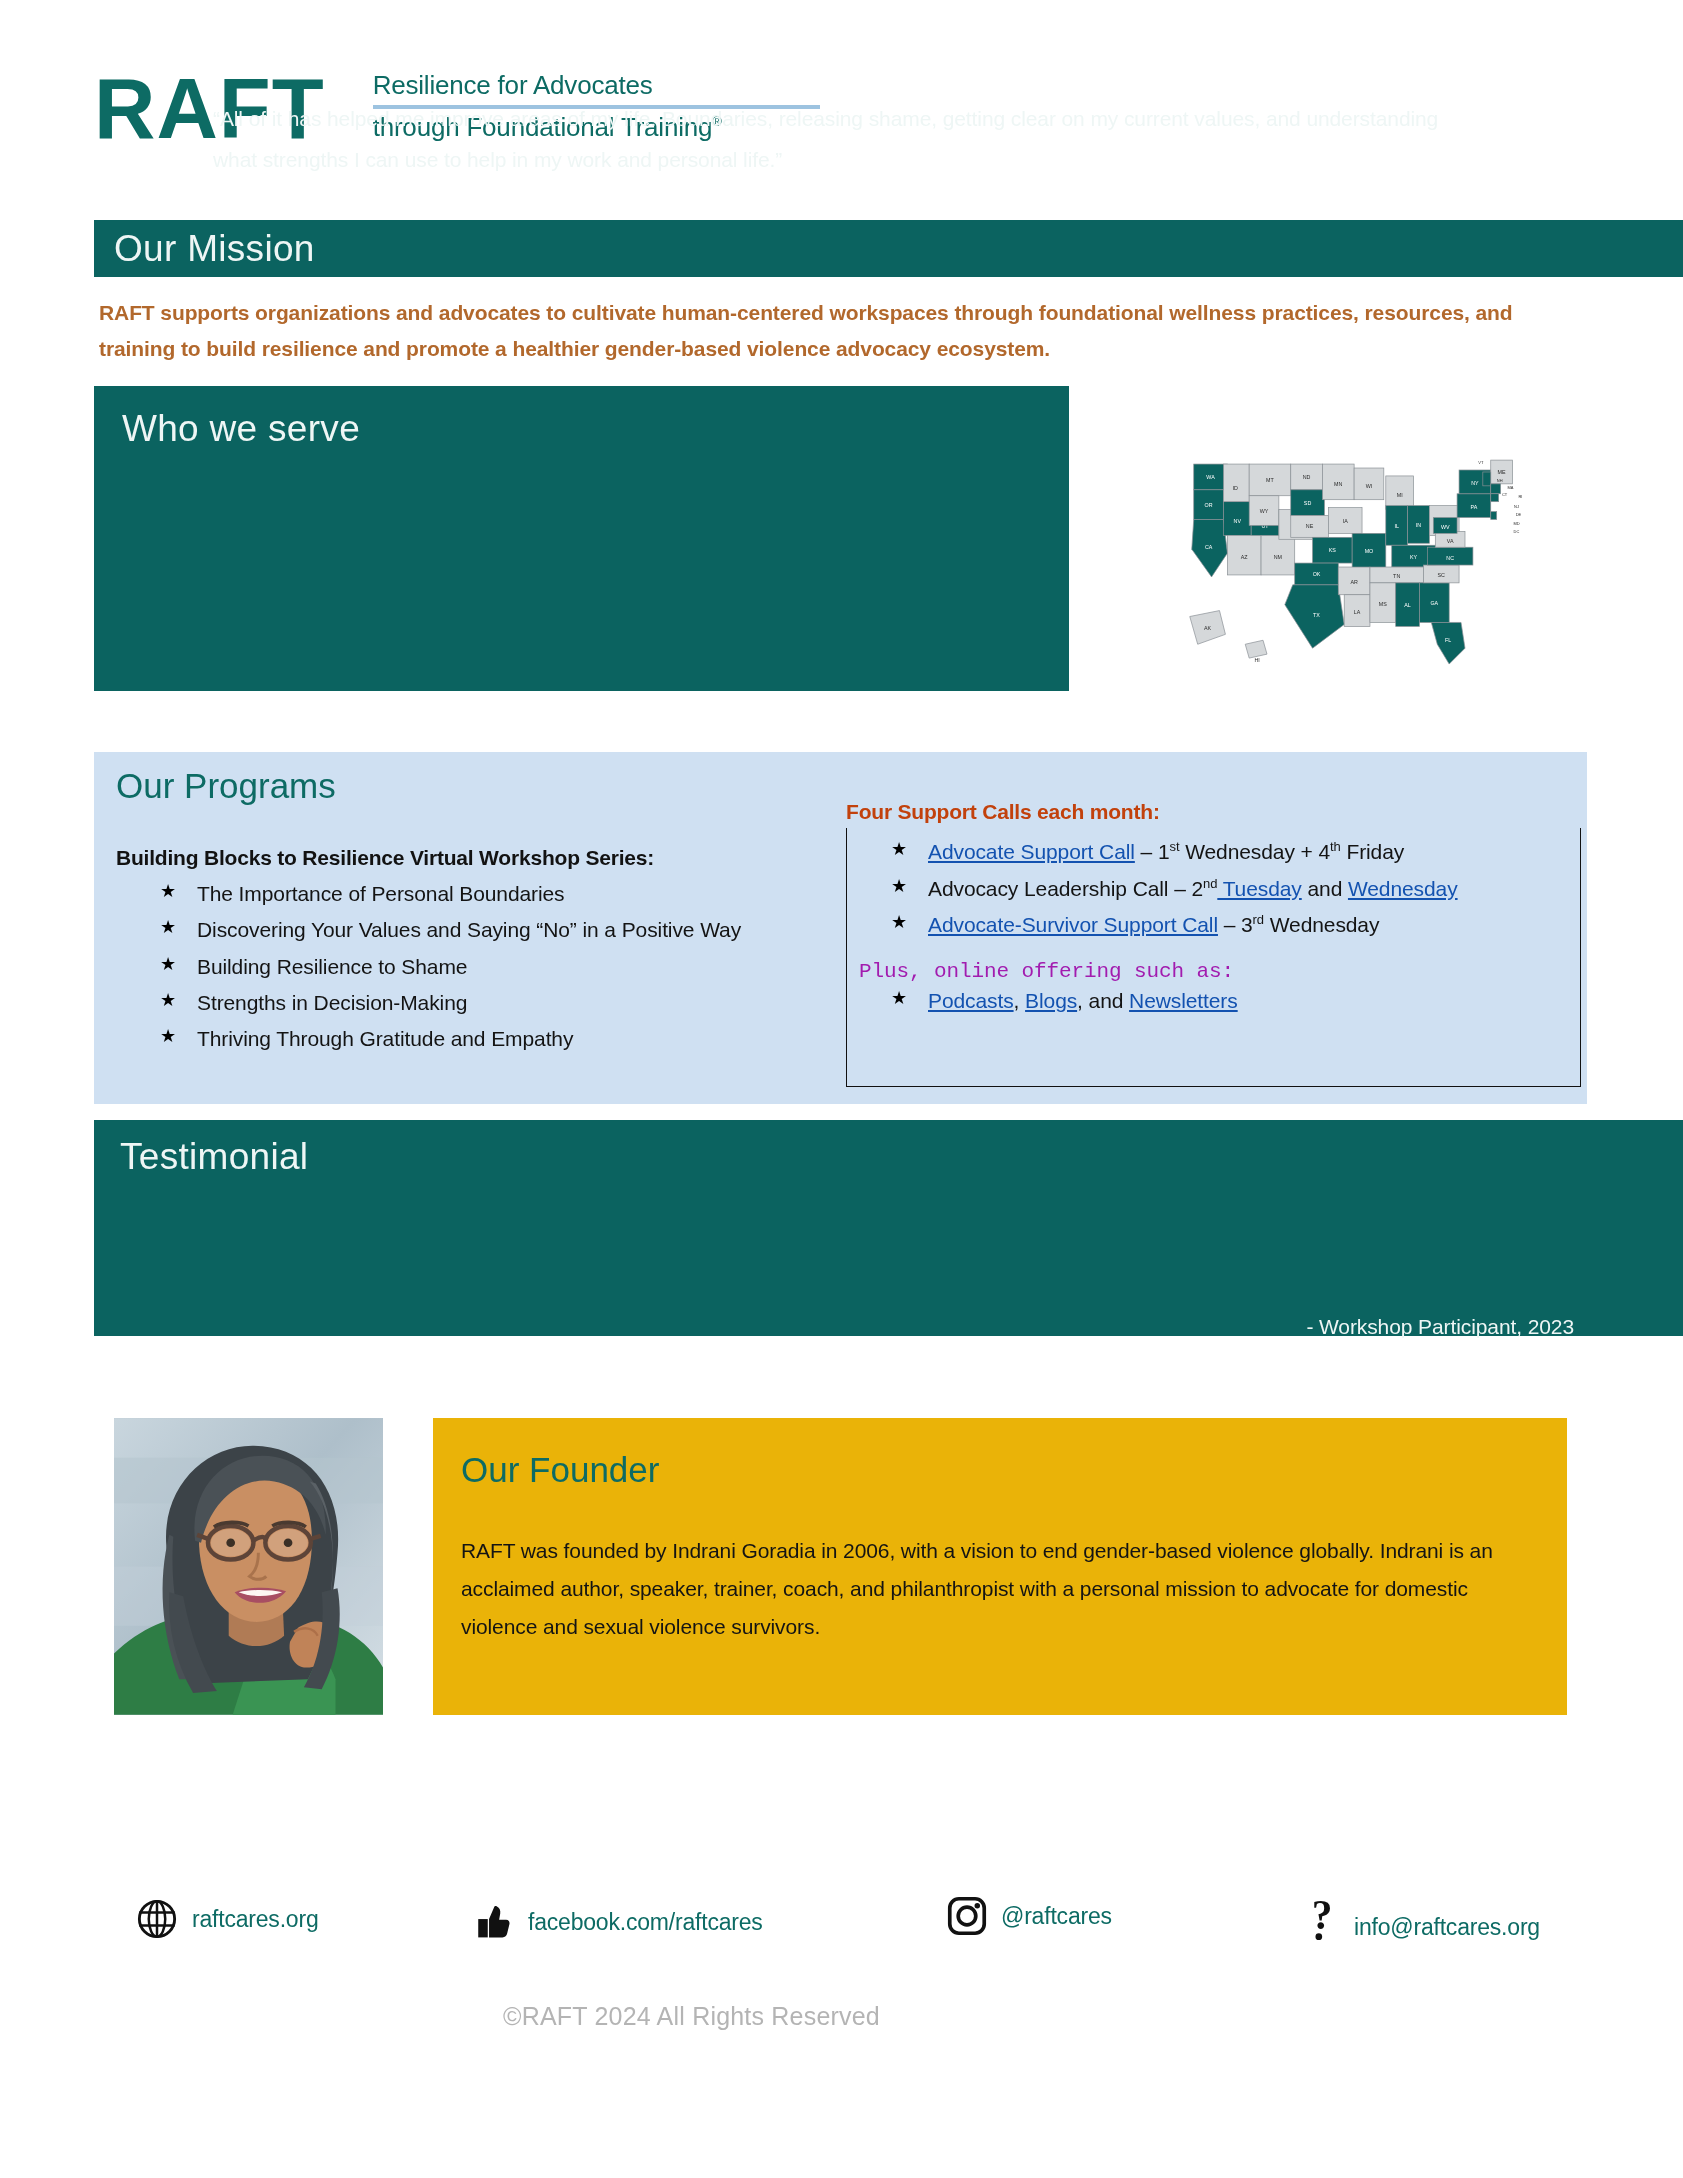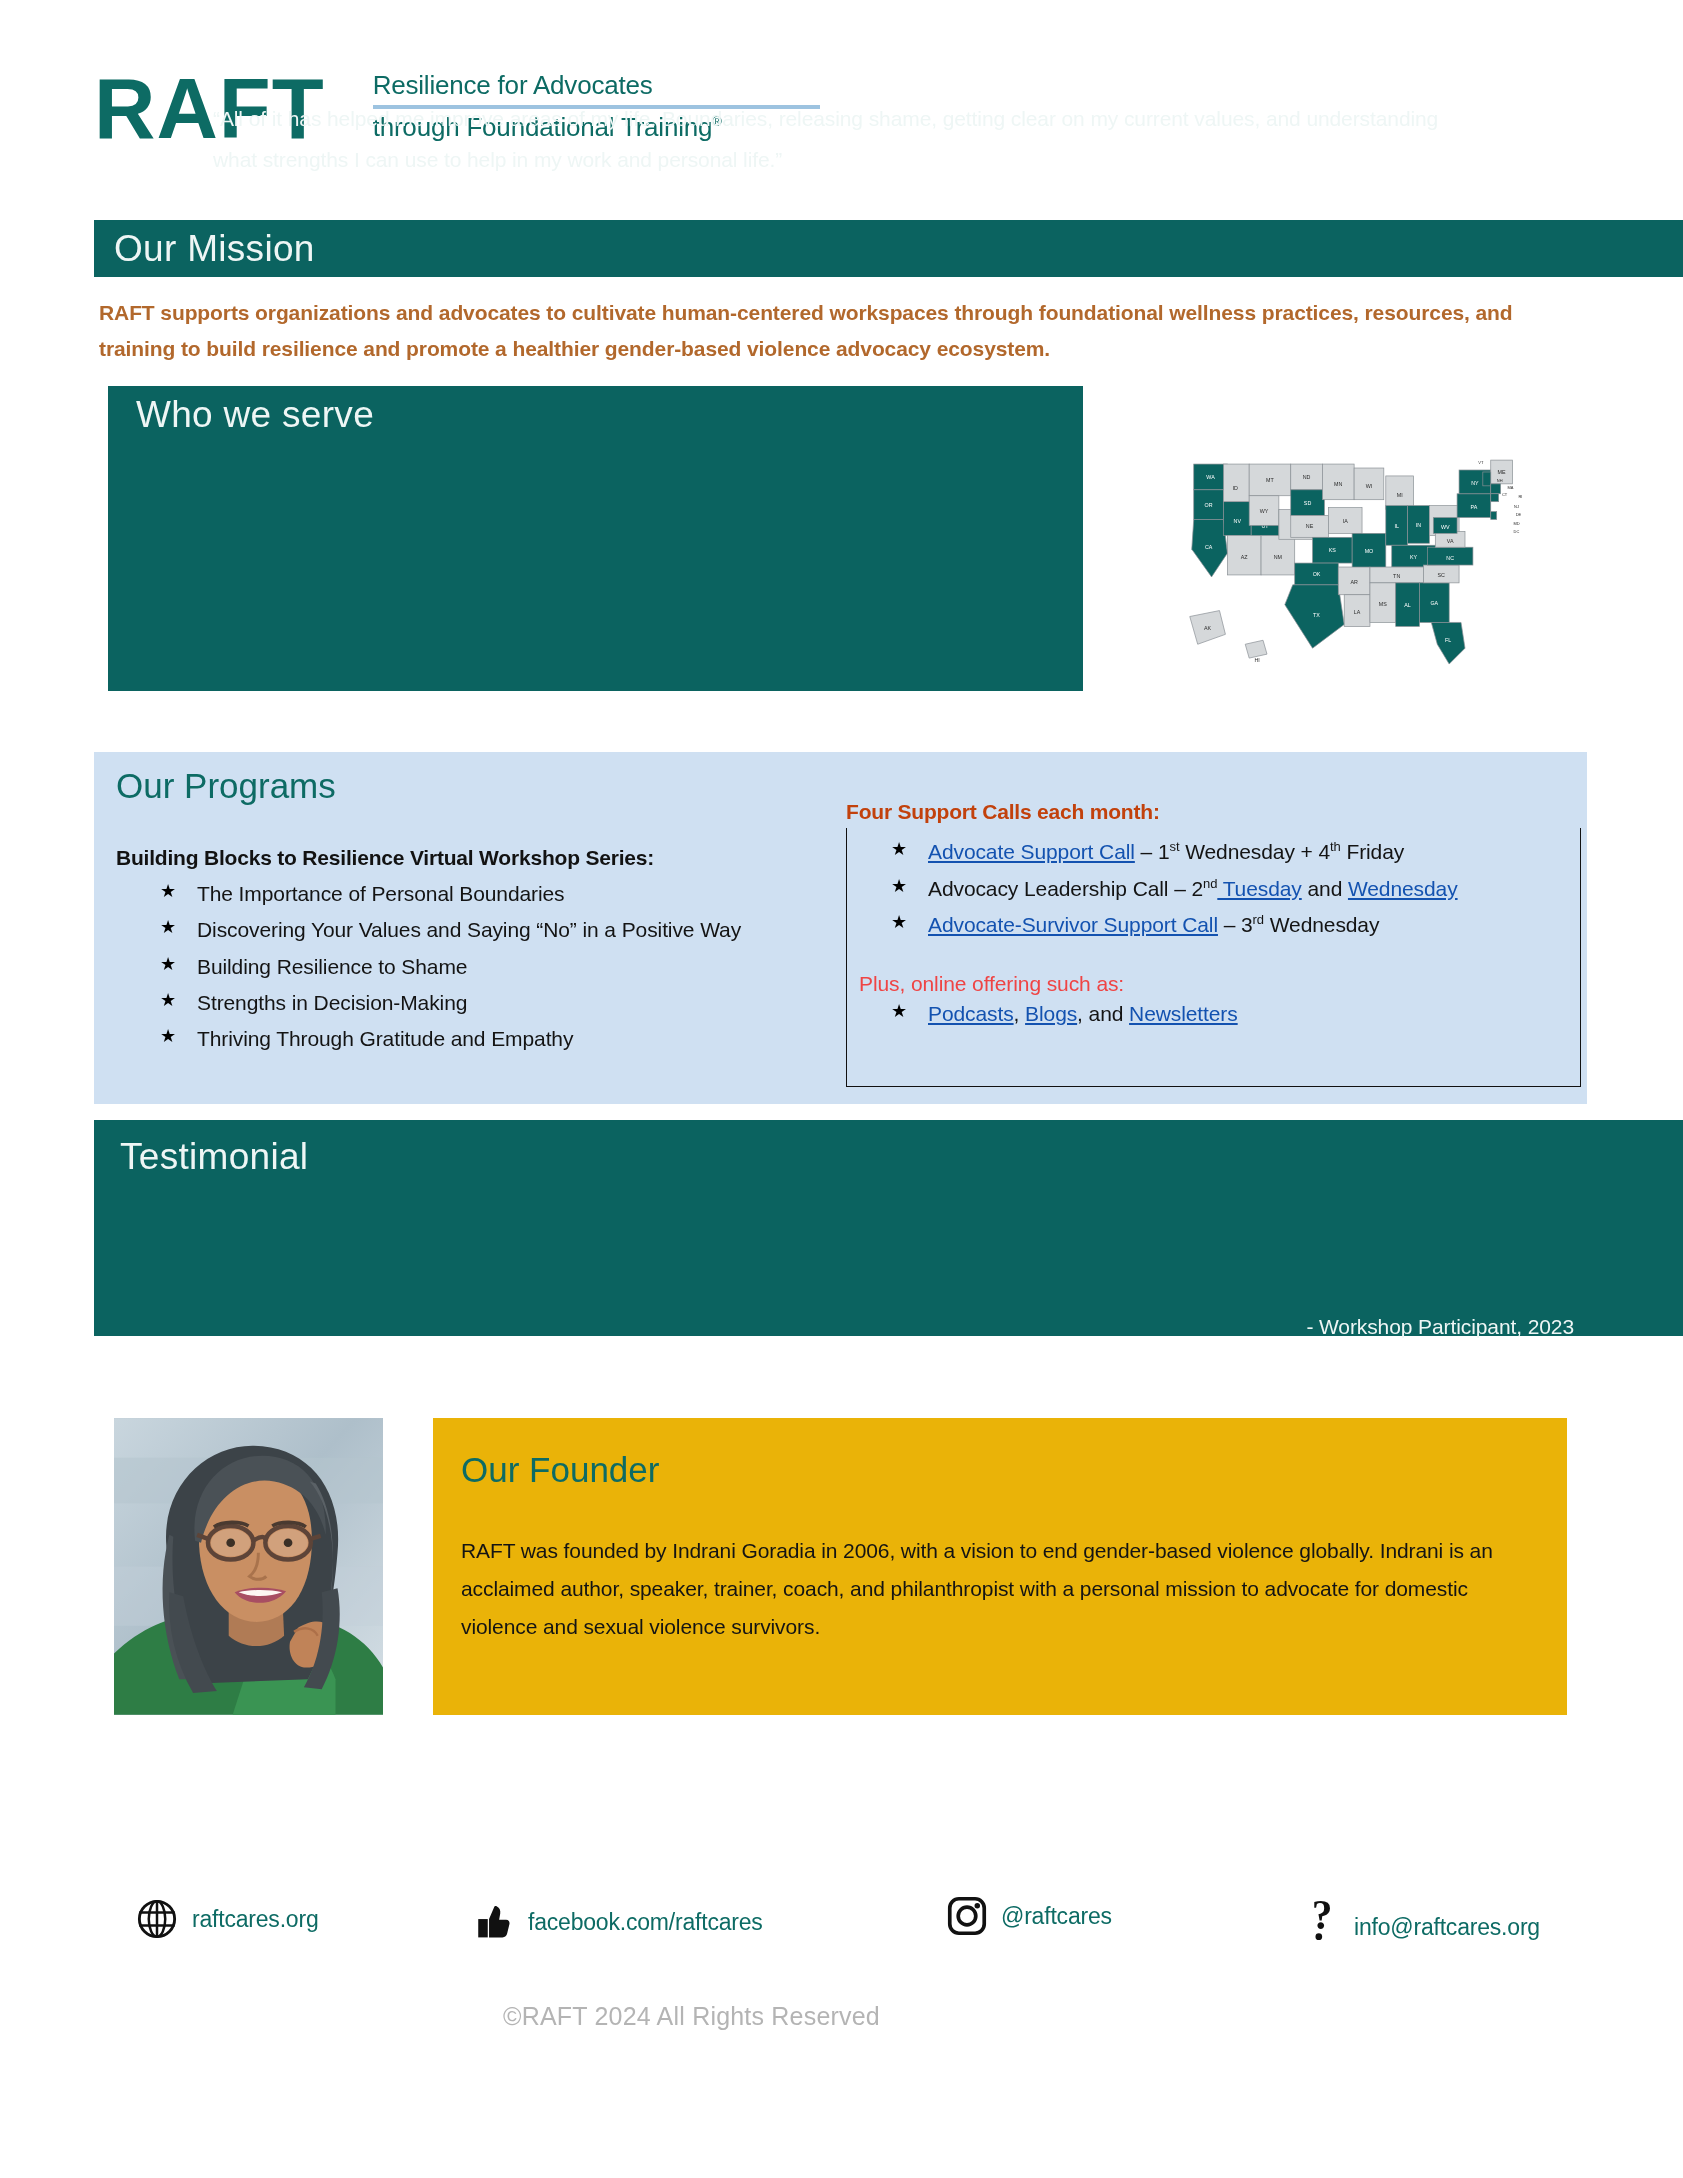--- a/index.html
+++ b/index.html
@@ -78,23 +78,23 @@
     width: 1465px;
     font-size: 21px;
     font-weight: 700;
     line-height: 1.72;
     color: #b2682c;
     letter-spacing: -0.1px;
   }
 
   
   #serve-panel {
-    left: 108px; top: 386px;
+    left: 94px; top: 386px;
     width: 975px; height: 305px;
-    padding: 8px 28px;
+    padding: 22px 28px;
   }
   #serve-panel .bar-title { display:block; margin-bottom: 48px; }
   .serve-body {
     font-size: 21px;
     line-height: 2.05;
     color: #eef6f5;
     letter-spacing: -0.1px;
   }
 
   
@@ -160,23 +160,24 @@
   }
   .calls-box {
     border: 1.6px solid #111;
     border-top: none;
     padding: 6px 0 20px 0;
     min-height: 259px;
   }
   .calls-box ul.starlist li { font-size: 21px; line-height: 1.74; }
   .plus-line {
     font-size: 21px;
-    color: #ef4444;
-    margin: 28px 0 0 12px;
-    letter-spacing: -0.1px;
+    color: #a21caf;
+    margin: 16px 0 0 12px;
+    letter-spacing: -0.1px;
+    font-family: Liberation Mono, monospace;
   }
   a.link {
     color: #1352b0;
     text-decoration: underline;
     text-underline-offset: 2px;
   }
   sup { font-size: 0.62em; vertical-align: super; }
 
   
   #testi-panel {

